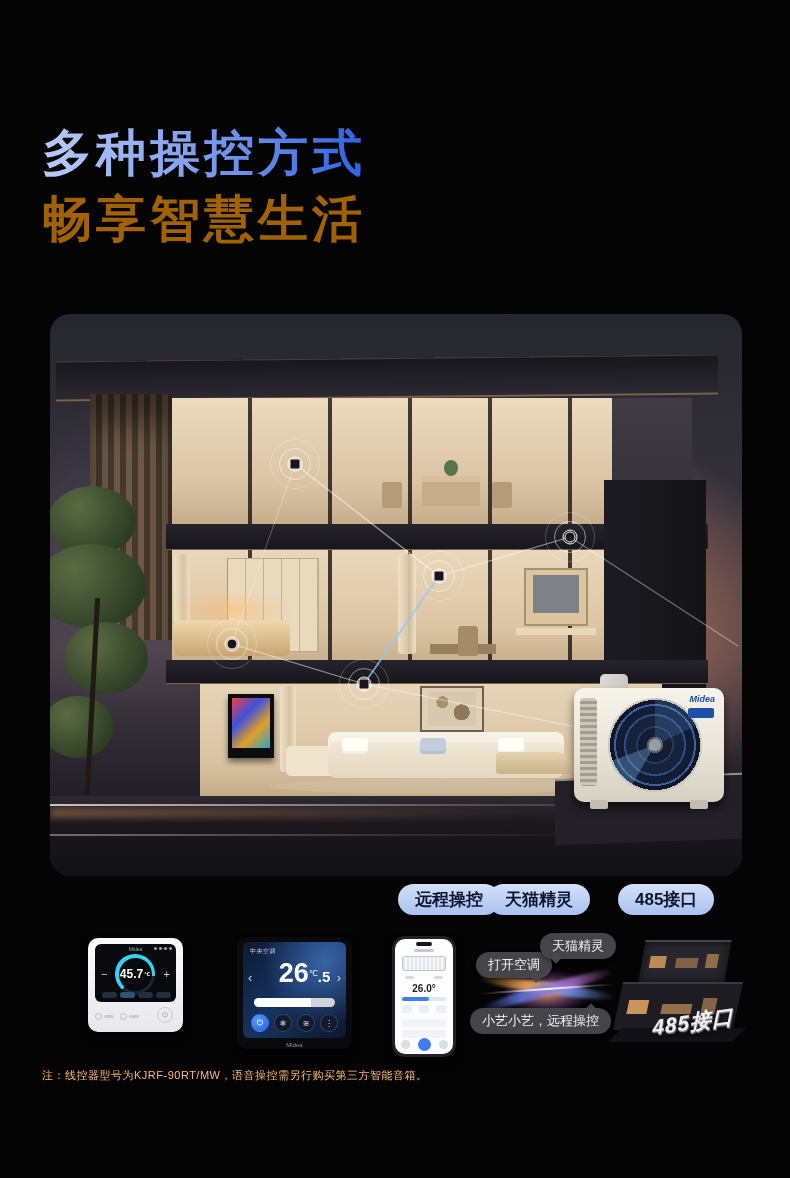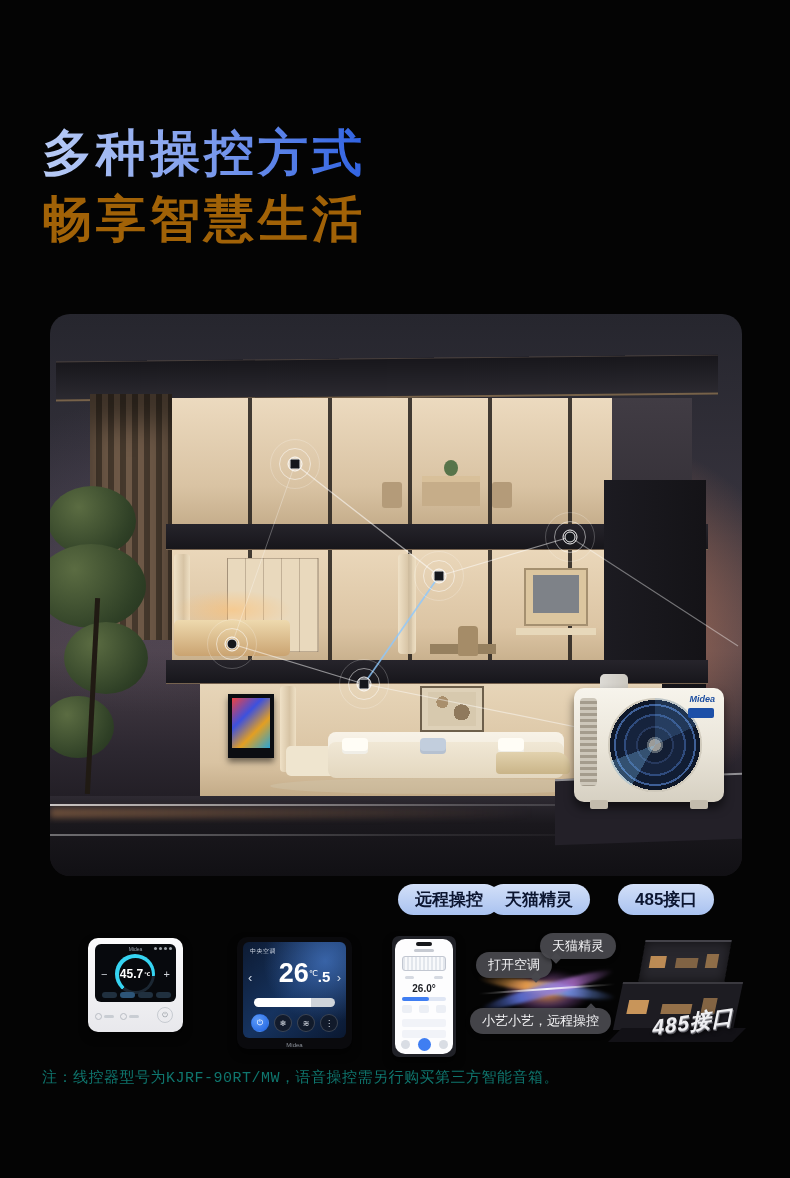--- a/index.html
+++ b/index.html
@@ -139,21 +139,21 @@
   .ss-arrow{position:absolute;top:28px;color:#cdd6e4;font-size:13px;}
   .ss-slider{position:absolute;left:11px;top:56px;width:81px;height:9px;border-radius:5px;
              background:linear-gradient(90deg,#ffffff 0 70%,#cfd4da 70%);}
   .ss-btns{position:absolute;left:8px;top:72px;width:87px;display:flex;justify-content:space-between;}
   .ss-btns .b{width:18px;height:18px;border-radius:50%;background:rgba(18,26,42,.95);border:1px solid rgba(255,255,255,.18);
               color:#dfe5ee;font-size:8px;display:flex;align-items:center;justify-content:center;}
   .ss-btns .b.on{background:radial-gradient(circle at 35% 30%,#5d9bf8,#1f63e0);border-color:transparent;color:#fff;}
   .ss-brand{position:absolute;left:50%;bottom:1px;transform:translateX(-50%);font-size:6px;color:#8d929b;}
 
   
-  .ph{position:absolute;left:392px;top:936px;width:64px;height:121px;border-radius:7px;background:#202127;
+  .ph{position:absolute;left:392px;top:936px;width:64px;height:121px;border-radius:13px;background:#202127;
       box-shadow:0 5px 9px rgba(0,0,0,.6);padding:3px;}
   .ph-screen{position:relative;width:58px;height:115px;border-radius:10px;background:#fdfdfe;overflow:hidden;}
   .ph-notch{position:absolute;left:50%;top:3px;transform:translateX(-50%);width:16px;height:4px;border-radius:2px;background:#16171b;}
   .ph-title{position:absolute;left:50%;top:10px;transform:translateX(-50%);width:20px;height:3px;border-radius:2px;background:#c6cad2;}
   .ph-grille{position:absolute;left:7px;top:17px;width:44px;height:15px;border:1px solid #c2c7d1;border-radius:3px;
              background:repeating-linear-gradient(90deg,#e2e6ec 0 2px,#f8f9fb 2px 4px);}
   .ph-icons{position:absolute;left:10px;top:37px;width:38px;display:flex;justify-content:space-between;}
   .ph-icons i{width:9px;height:3px;background:#d6dae2;border-radius:2px;}
   .ph-temp{position:absolute;left:0;top:44px;width:100%;text-align:center;font-size:10px;font-weight:700;color:#1c1e24;}
   .ph-slider{position:absolute;left:7px;top:58px;width:44px;height:4px;border-radius:2px;background:#dfe6f4;}
@@ -184,21 +184,21 @@
   .h485 .upper i{position:absolute;background:rgba(225,165,95,.8);}
   .h485 .lower{position:absolute;left:16px;top:58px;width:120px;height:48px;background:#1d1c22;transform:skewX(-12deg);
                border-top:2px solid #3a393f;}
   .h485 .lower i{position:absolute;background:rgba(230,170,100,.85);}
   .h485 .base{position:absolute;left:6px;top:104px;width:138px;height:14px;background:#121116;
               clip-path:polygon(10% 0,100% 0,90% 100%,0 100%);}
   .lbl485{position:absolute;left:50px;top:84px;font-size:21px;font-weight:900;font-style:italic;color:#efeff2;
           transform:rotate(-8deg) skewX(-6deg);letter-spacing:1px;
           text-shadow:0 1px 0 #97979d,1px 2px 0 #54545a,2px 3px 4px rgba(0,0,0,.85);}
 
-  .footnote{position:absolute;left:42px;top:1068px;font-size:15px;color:#0f766e;letter-spacing:.5px;font-family:Liberation Mono, monospace;}
+  .footnote{position:absolute;left:42px;top:1068px;font-size:11px;color:#fdba74;letter-spacing:.5px;}
 </style>
 </head>
 <body>
 
 <div id="app" data-interactable="false">
 
   <div class="title1" data-interactable="false">多种操控方式</div>
   <div class="title2" data-interactable="false">畅享智慧生活</div>
 
   <div class="photo" data-interactable="false">

